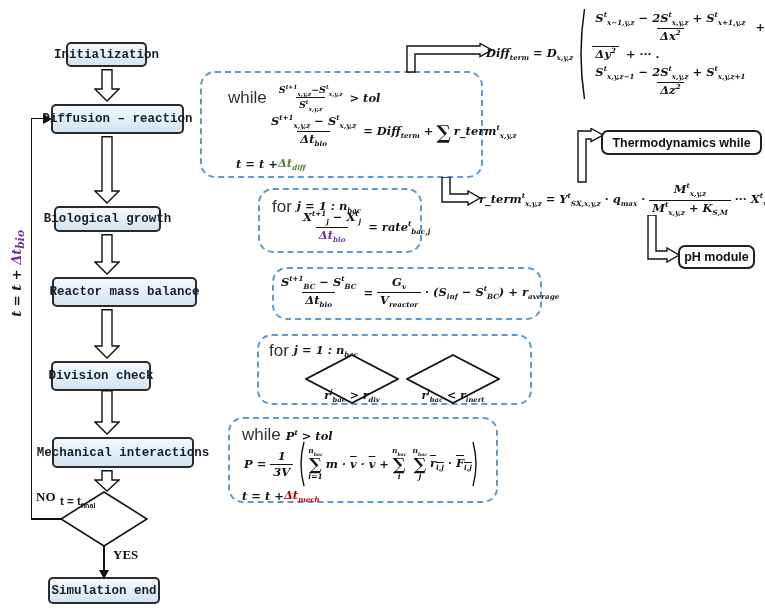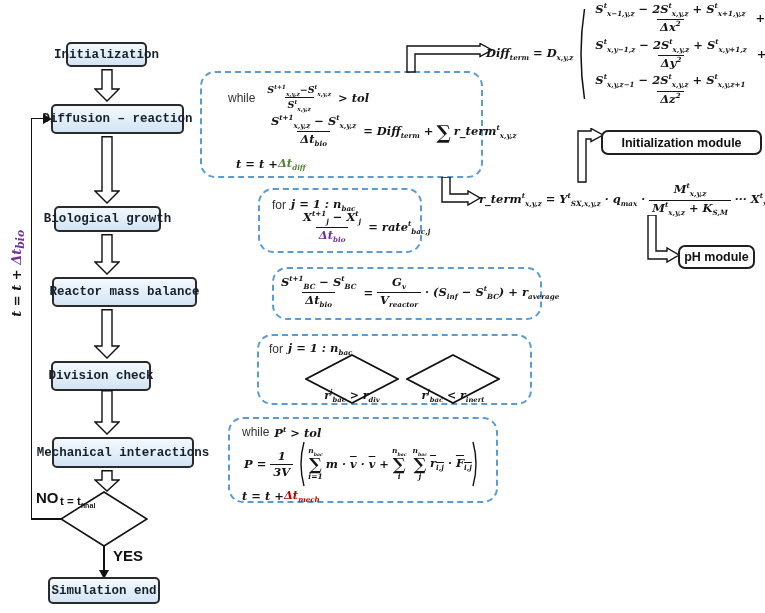--- a/index.html
+++ b/index.html
@@ -9,37 +9,37 @@
     border:2px solid #2a2a2a;border-radius:5px;
     background:linear-gradient(180deg,#f4f9fd 0%,#d2e4f4 100%);
     font-family:Liberation Mono, monospace;font-weight:600;font-size:12.5px;color:#16202b;
     white-space:nowrap}
   .module{position:absolute;display:flex;align-items:center;justify-content:center;
     border:2px solid #1f1f1f;border-radius:7px;background:#fff;
     font-family:"Liberation Sans",sans-serif;font-weight:600;font-size:12.5px;color:#111;white-space:nowrap}
   .dashed{position:absolute;border:2px dashed #5b9bd5;border-radius:15px;background:#fff}
   .m{font-family:"DejaVu Serif",serif;font-style:italic;font-weight:bold;font-size:11.5px;color:#151515;white-space:nowrap}
   .m sub,.m sup{font-size:0.62em}
-  .kw{font-family:"Liberation Sans",sans-serif;font-style:normal;font-weight:400;font-size:12px;color:#333;margin-right:5px;white-space:nowrap}
+  .kw{font-family:"Liberation Sans",sans-serif;font-style:normal;font-weight:400;font-size:17px;color:#333;margin-right:5px;white-space:nowrap}
   .row{position:absolute;display:flex;align-items:center}
   .eqflex{position:absolute;display:flex;align-items:center}
   .frac{display:inline-flex;flex-direction:column;align-items:center;vertical-align:middle;line-height:1.25;margin:0 4px}
   .frac>.num{padding:0 3px}
   .frac>.den{border-top:1.3px solid #151515;padding:0 3px}
   .bigop{display:inline-flex;flex-direction:column;align-items:center;line-height:1;margin:0 3px}
   .bigop .lim{font-size:7.5px;line-height:1.1;font-style:italic}
   .bigop .sym{font-size:17px;line-height:1;font-style:normal}
   .sum-big{font-size:19px;font-style:normal;margin:0 3px;vertical-align:middle}
   .ol{text-decoration:overline}
   .c-green{color:#538135}.c-purple{color:#7030a0}.c-red{color:#c00000}
   .stack{display:inline-flex;flex-direction:column;gap:3px;margin:0 2px}
   .srow{display:flex;align-items:center;gap:3px}
   .sdiamond{position:relative}
   .sdiamond .dlabel{position:absolute;inset:0;display:flex;align-items:flex-end;justify-content:center}
-  .tag{position:absolute;font-family:Liberation Sans, sans-serif;font-weight:700;font-size:15px;color:#111}
+  .tag{position:absolute;font-family:Liberation Serif, serif;font-weight:700;font-size:13px;color:#111}
   .line{position:absolute;background:#111}
   .tri-right{position:absolute;width:0;height:0;border-top:5px solid transparent;border-bottom:5px solid transparent;border-left:9px solid #111}
   .tri-down{position:absolute;width:0;height:0;border-left:5px solid transparent;border-right:5px solid transparent;border-top:9px solid #111}
   .side-label{position:absolute;left:-66px;top:264px;width:168px;text-align:center;transform:rotate(-90deg);
     font-family:"DejaVu Serif",serif;font-style:italic;font-weight:bold;font-size:13px;color:#151515;white-space:nowrap}
   svg{display:block}
   .aicon{position:absolute}
 </style>
 </head>
 <body>
@@ -170,21 +170,20 @@
   <div class="stack">
     <div class="srow">
       <span class="frac m">
         <span class="num">S<sup>t</sup><sub>x−1,y,z</sub> − 2S<sup>t</sup><sub>x,y,z</sub> + S<sup>t</sup><sub>x+1,y,z</sub></span>
         <span class="den">Δx<sup>2</sup></span>
       </span>
       <span class="m">+ ···</span>
     </div>
     <div class="srow">
       <span class="frac m">
-        <span class="num">S<sup>t</sup><sub>x,y−1,z</sub> − 2S<sup>t</sup><sub>x,y,z</sub> + S<sup>t</sup><sub>x,y+1,z</sub></span>
         <span class="den">Δy<sup>2</sup></span>
       </span>
       <span class="m">+ ··· .</span>
     </div>
     <div class="srow">
       <span class="frac m">
         <span class="num">S<sup>t</sup><sub>x,y,z−1</sub> − 2S<sup>t</sup><sub>x,y,z</sub> + S<sup>t</sup><sub>x,y,z+1</sub></span>
         <span class="den">Δz<sup>2</sup></span>
       </span>
       <span class="m"></span>
@@ -207,21 +206,21 @@
   </span>
   <span class="m">··· X<sup>t</sup><sub>x,y,z</sub></span>
 </div>
 
 <div class="aicon" style="left:575px;top:128px">
   <svg width="30" height="55">
       <path d="M3,54 L3,3 L16,3 L16,0.5 L28,7 L16,13.5 L16,11 L11,11 L11,54 Z" fill="#fff" stroke="#111" stroke-width="1.4"></path>
     </svg>
 </div>
 <div class="module" style="left:601px;top:130px;width:161px;height:25px">
-  <span>Initialization module</span>
+  <span>Thermodynamics while</span>
 </div>
 
 <div class="aicon" style="left:645px;top:215px">
   <svg width="36" height="48">
       <path d="M3,0 L3,44 L22,44 L22,47 L34,40 L22,33 L22,36 L11,36 L11,0 Z" fill="#fff" stroke="#111" stroke-width="1.4"></path>
     </svg>
 </div>
 <div class="module" style="left:678px;top:245px;width:77px;height:24px">
   <span>pH module</span>
 </div>

